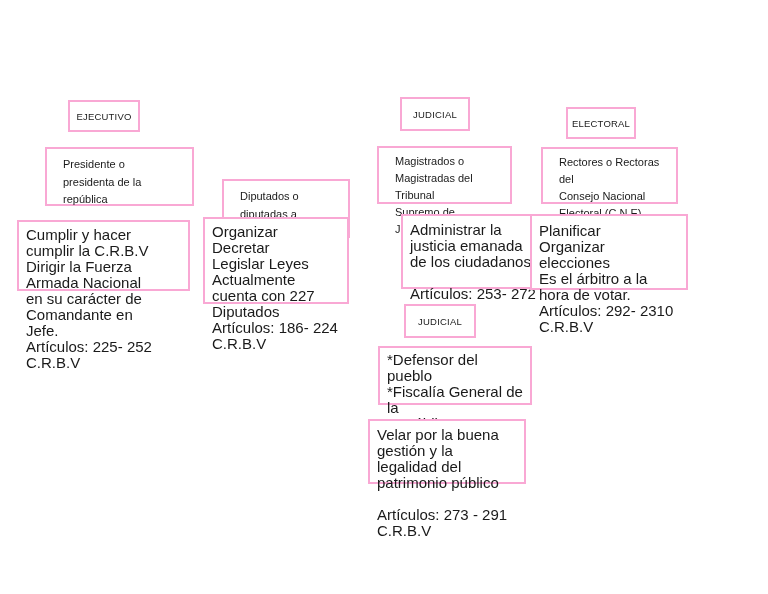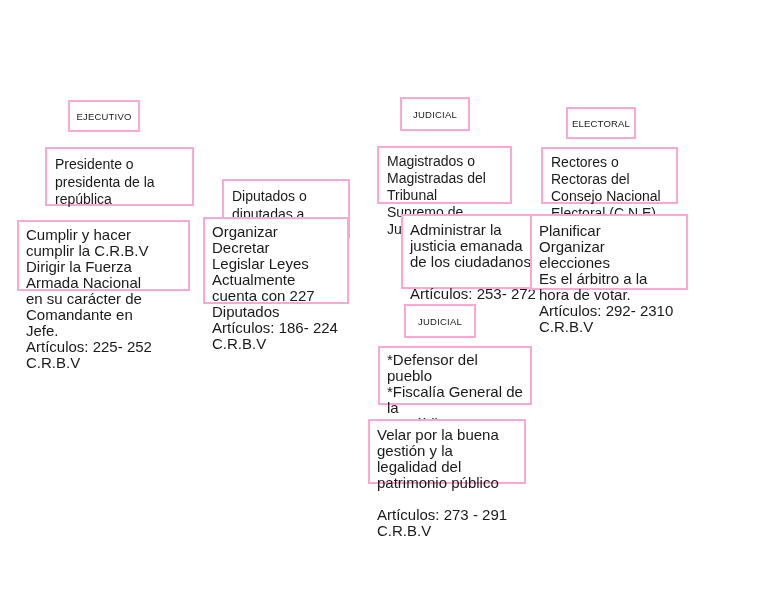--- a/index.html
+++ b/index.html
@@ -23,22 +23,22 @@
     background: #ffffff;
   }
   .title-box {
     display: flex;
     align-items: center;
     justify-content: center;
     font-size: 9.5px;
     letter-spacing: 0.2px;
   }
   .who-box {
-    padding: 7px 8px;
-    font-size: 14px;
+    padding: 7px 16px;
+    font-size: 11px;
     line-height: 17.5px;
   }
   .detail-box {
     padding: 5px 7px;
     font-size: 15px;
     line-height: 16px;
   }
   .multiline {
     white-space: pre-line;
     display: block;

